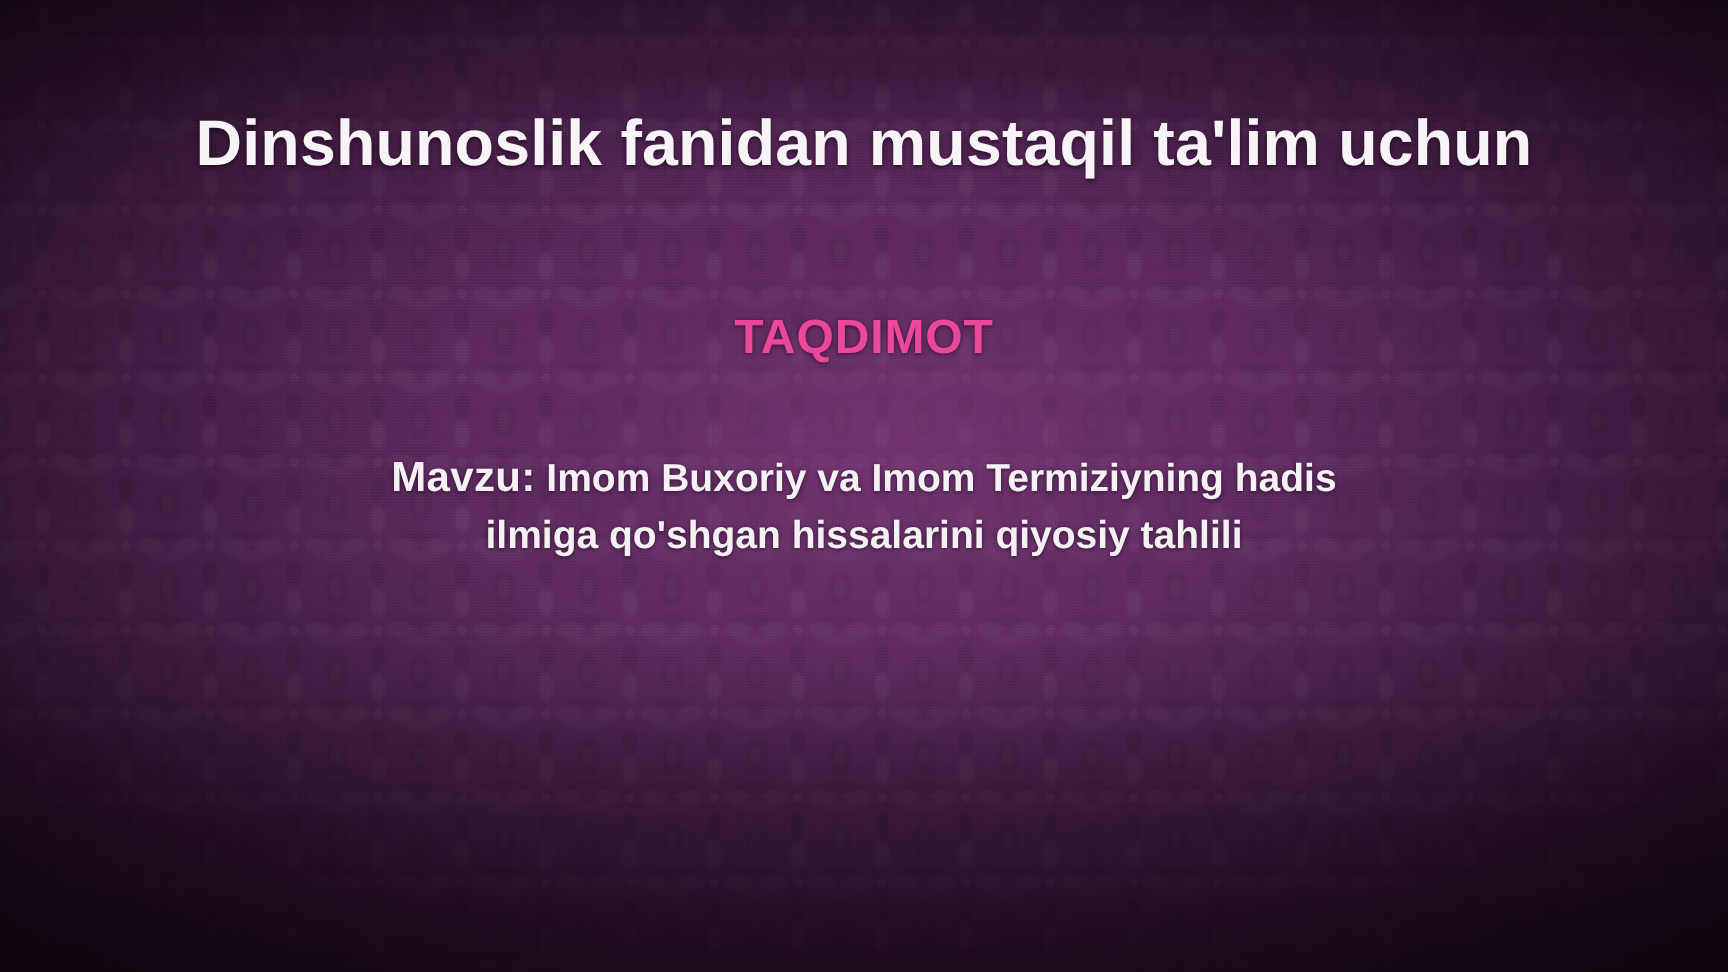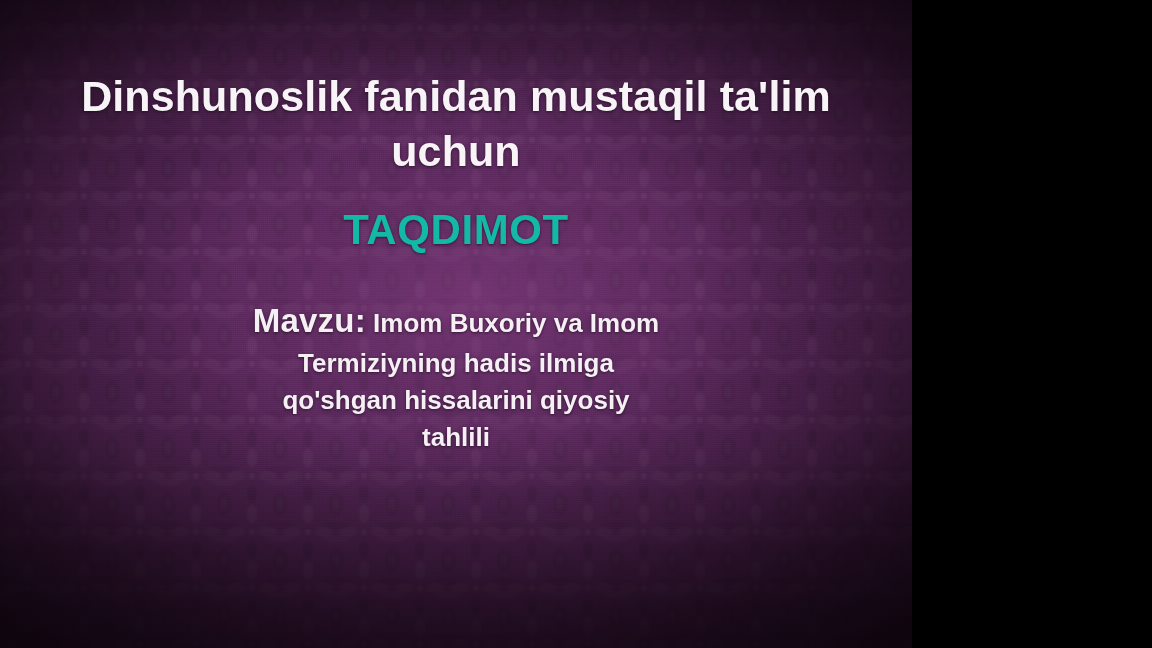--- a/index.html
+++ b/index.html
@@ -7,21 +7,21 @@
     margin: 0;
     padding: 0;
     background: #000;
   }
   body {
     font-family: "Liberation Sans", sans-serif;
   }
 
   #slide {
     position: relative;
-    width: 912px;
+    width: 1152px;
     height: 648px;
     overflow: hidden;
     background-color: #4a1d47;
     isolation: isolate;
   }
 
   
 
   
   .bg-damask {
@@ -120,42 +120,42 @@
     letter-spacing: .1px;
     color: #f7f3f6;
     text-shadow: 0 1px 3px rgba(20,4,20,.62);
   }
 
   .subtitle-word {
     position: absolute;
     left: 0;
     right: 0;
     top: 206px;
-    font-size: 42px;
+    font-size: 32px;
     font-weight: bold;
     letter-spacing: .6px;
-    color: #14b8a6;
+    color: #ec4899;
     text-shadow: 0 1px 3px rgba(20,4,20,.60);
   }
 
   .topic-block {
     position: absolute;
     left: 0;
     right: 0;
     top: 298px;
     padding: 0 250px;
     font-size: 26px;
     font-weight: bold;
     line-height: 1.42;
     color: #f5f0f4;
     text-shadow: 0 1px 3px rgba(20,4,20,.60);
   }
 
   .topic-lead {
-    font-size: 33px;
+    font-size: 28px;
     font-weight: bold;
     letter-spacing: .2px;
   }
 
   .body-text {
     position: absolute;
     left: 0;
     right: 0;
     top: 462px;
     padding: 0 140px;

